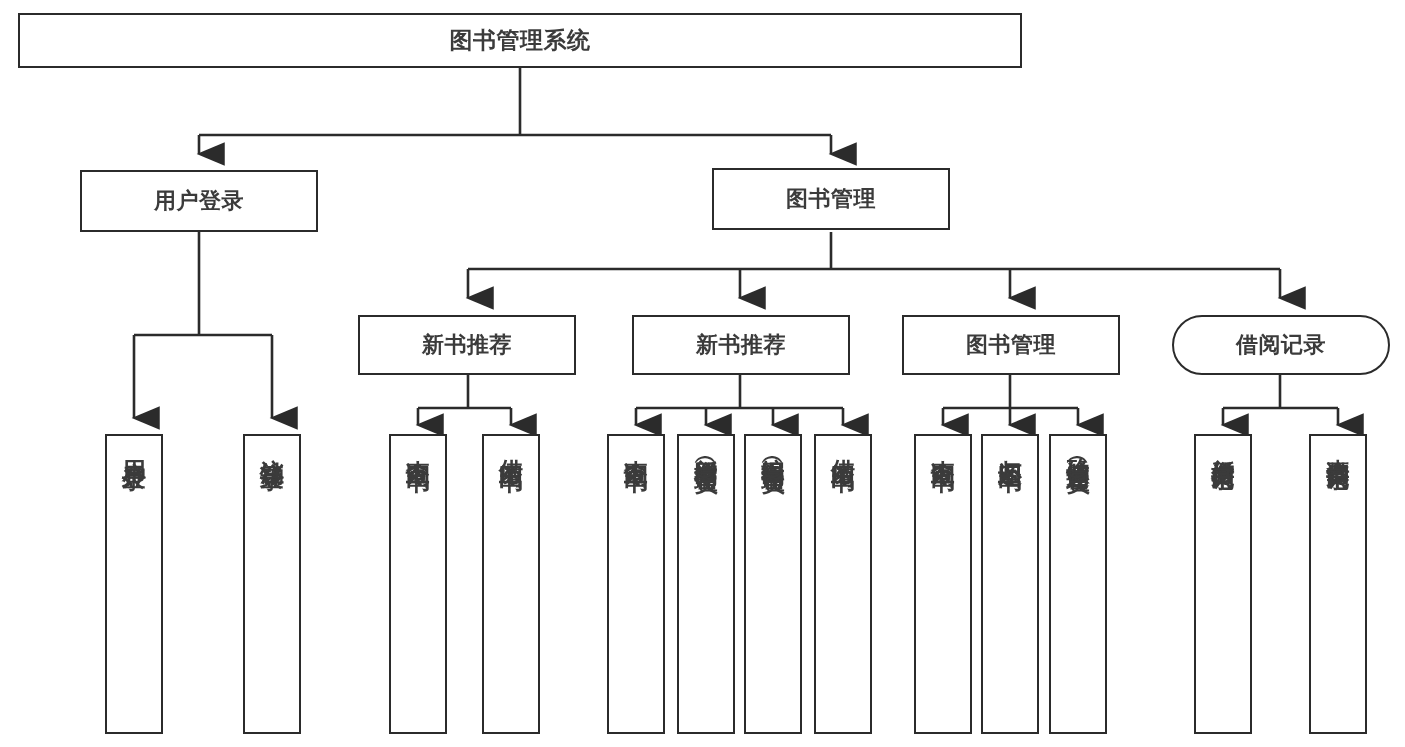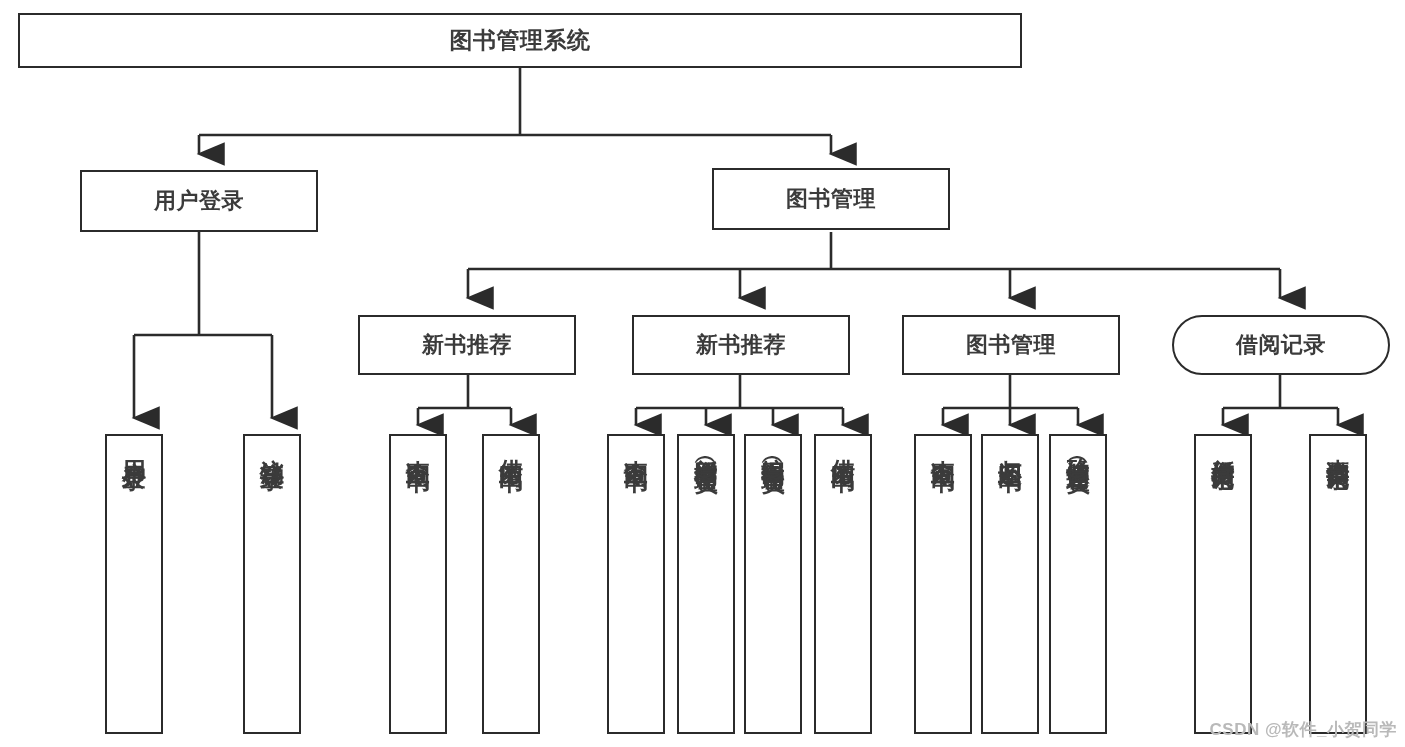--- a/index.html
+++ b/index.html
@@ -196,15 +196,14 @@
     <span class="label">确认归还（管理员）</span>
   </div>
 
   <div class="node v tall" style="left:1194px; top:434px; width:58px; height:300px;">
     <span class="label">新增借阅记录</span>
   </div>
   <div class="node v tall" style="left:1309px; top:434px; width:58px; height:300px;">
     <span class="label">查询借阅记录</span>
   </div>
 
-  <div class="watermark">CSDN @软件_小贺同学</div>
 
 </div>
 
 </body></html>

